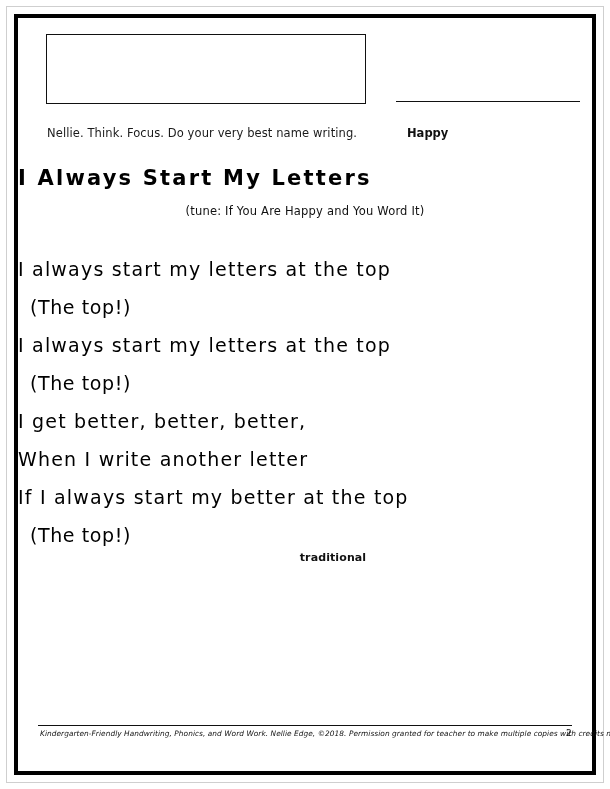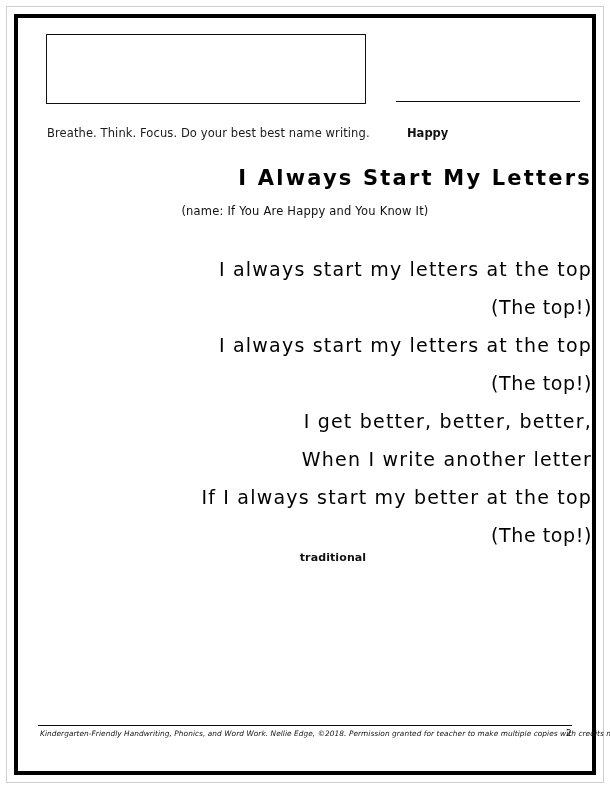--- a/index.html
+++ b/index.html
@@ -107,21 +107,21 @@
     color: #111111;
     font-family: "DejaVu Sans", sans-serif;
   }
 
   
   .title {
     position: absolute;
     left: 0;
     right: 0;
     top: 148px;
-    text-align: right;
+    text-align: left;
     font-family: "DejaVu Sans", sans-serif;
     font-size: 21px;
     font-weight: bold;
     color: #000000;
     letter-spacing: 2.2px;
   }
   .subtitle {
     position: absolute;
     left: 0;
     right: 0;
@@ -132,21 +132,21 @@
     color: #111111;
     letter-spacing: 0.2px;
   }
 
   
   .lyrics {
     position: absolute;
     left: 0;
     right: 0;
     top: 232px;
-    text-align: right;
+    text-align: left;
   }
   .lyric-line {
     font-family: "DejaVu Sans", sans-serif;
     font-size: 19px;
     color: #000000;
     letter-spacing: 1.2px;
     line-height: 38px;
     white-space: nowrap;
   }
   .lyric-line.refrain {
@@ -207,27 +207,27 @@
 
   <div class="worksheet-border">
     <div class="inner">
 
       <div class="name-row">
         <div class="name-box"></div>
         <div class="date-line"></div>
       </div>
 
       <div class="caption-row">
-        <div class="breathe-text">Breathe. Think. Focus. Do your best best name writing.</div>
+        <div class="breathe-text">Nellie. Think. Focus. Do your very best name writing.</div>
         <div class="date-label">Happy</div>
       </div>
 
       <div class="title">I  Always  Start  My  Letters</div>
 
-      <div class="subtitle">(name: If You Are Happy and You Know It)</div>
+      <div class="subtitle">(tune: If You Are Happy and You Word It)</div>
 
       <div class="lyrics">
         <div class="lyric-line">I  always  start  my  letters  at  the  top</div>
         <div class="lyric-line refrain">(The top!)</div>
         <div class="lyric-line">I  always  start  my  letters  at  the  top</div>
         <div class="lyric-line refrain">(The top!)</div>
         <div class="lyric-line">I  get  better,  better,  better,</div>
         <div class="lyric-line">When  I  write  another  letter</div>
         <div class="lyric-line">If  I  always  start  my  better  at  the  top</div>
         <div class="lyric-line refrain">(The top!)</div>

